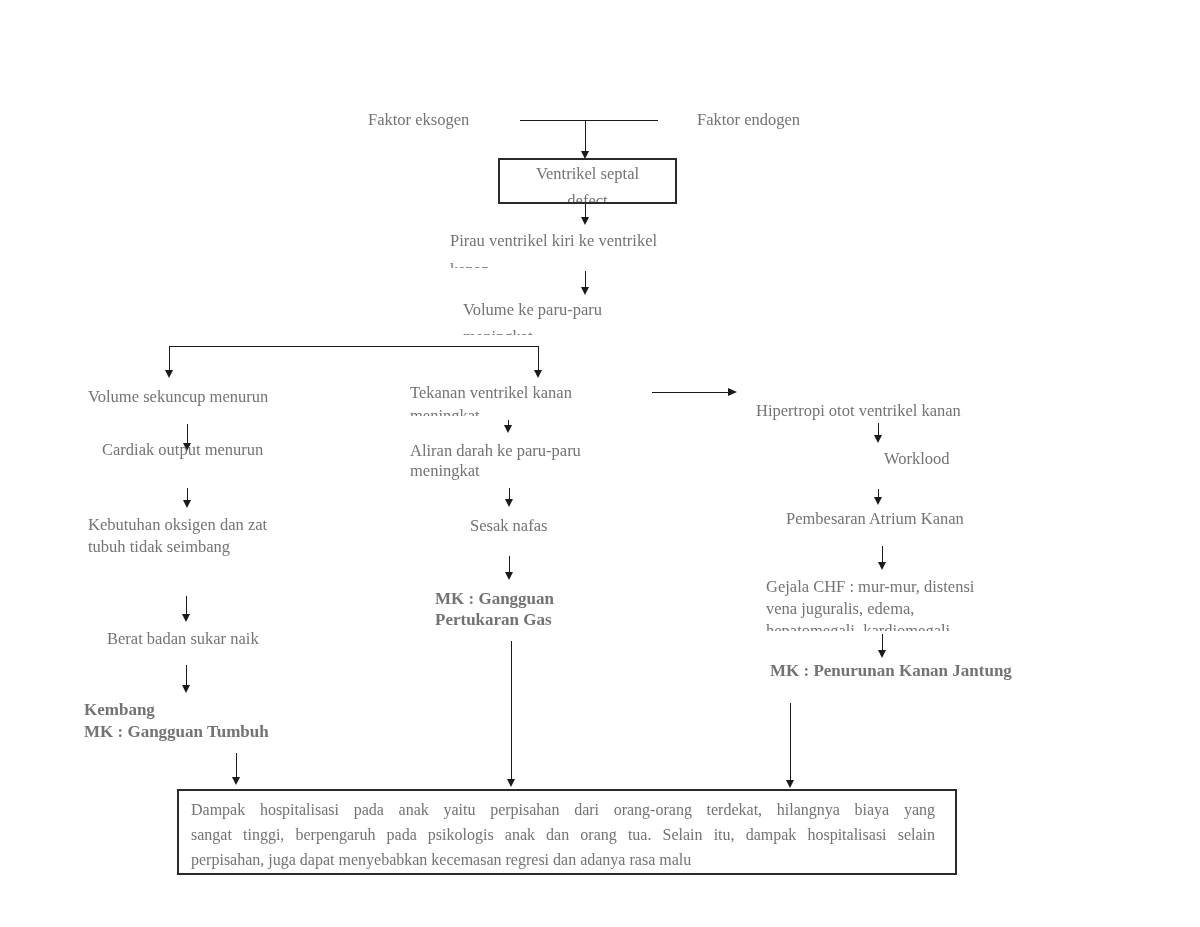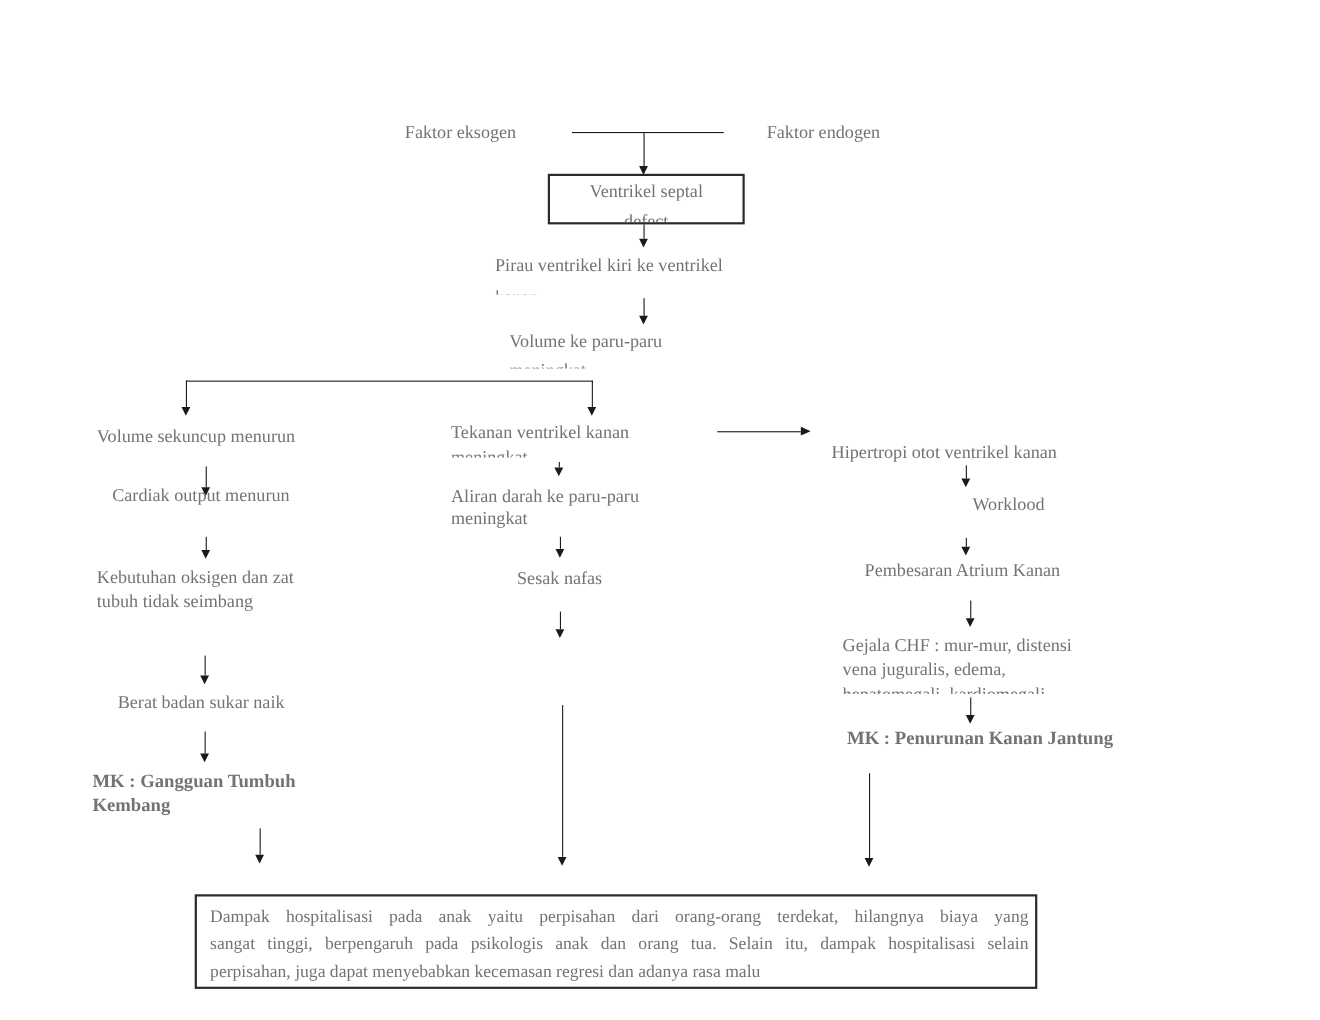--- a/index.html
+++ b/index.html
@@ -31,21 +31,21 @@
   }
   
   .vsdbox{
     position:absolute;left:498px;top:158px;width:175px;height:42px;
     border:2px solid #2a2a2a;overflow:hidden;text-align:center;
     font-size:16.5px;line-height:27px;
   }
   
   .bigbox{
     position:absolute;left:177px;top:789px;width:744px;height:70px;
-    border:2px solid #2a2a2a;padding:6px 6px 6px 12px;overflow:hidden;margin-top:24px;
+    border:2px solid #2a2a2a;padding:6px 20px 6px 12px;overflow:hidden;
   }
   .jline{font-size:16px;line-height:25px;text-align:justify;white-space:normal;}
   .jfull{text-align-last:justify;}
 </style>
 </head>
 <body>
 
 <div id="canvas">
 
   <div class="hline" style="left:520px;top:120px;width:138px;"></div>
@@ -84,40 +84,44 @@
   <div class="txt" style="left:88px;top:514px;width:205px;height:68px;line-height:22px;">
     <div>Kebutuhan oksigen dan zat</div>
     <div>tubuh tidak seimbang</div>
   </div>
   <div class="varrow" style="left:186px;top:596px;height:18px;"></div>
 
   <div class="lbl" style="left:107px;top:629px;">Berat badan sukar naik</div>
   <div class="varrow" style="left:186px;top:665px;height:20px;"></div>
 
   <div class="txt bold" style="left:84px;top:699px;width:212px;height:46px;line-height:22px;">
+    <div>Kembang</div>
     <div>MK : Gangguan Tumbuh</div>
-    <div>Kembang</div>
   </div>
   <div class="varrow" style="left:236px;top:753px;height:24px;"></div>
 
   <div class="txt" style="left:410px;top:381px;width:200px;height:35px;line-height:23px;">
     <div>Tekanan ventrikel kanan</div>
     <div>meningkat</div>
   </div>
   <div class="varrow" style="left:508px;top:420px;height:5px;"></div>
 
   <div class="txt" style="left:410px;top:441px;width:200px;height:42px;line-height:20px;">
     <div>Aliran darah ke paru-paru</div>
     <div>meningkat</div>
   </div>
   <div class="varrow" style="left:509px;top:488px;height:11px;"></div>
 
   <div class="lbl" style="left:470px;top:516px;">Sesak nafas</div>
   <div class="varrow" style="left:509px;top:556px;height:16px;"></div>
 
+  <div class="txt bold" style="left:435px;top:588px;width:150px;height:44px;line-height:21px;">
+    <div>MK : Gangguan</div>
+    <div>Pertukaran Gas</div>
+  </div>
   <div class="varrow" style="left:511px;top:641px;height:138px;"></div>
 
   <div class="harrow" style="left:652px;top:392px;width:76px;"></div>
 
   <div class="lbl" style="left:756px;top:381px;margin-top:20px;">Hipertropi otot ventrikel kanan</div>
   <div class="varrow" style="left:878px;top:423px;height:12px;"></div>
 
   <div class="lbl" style="left:884px;top:449px;">Worklood</div>
   <div class="varrow" style="left:878px;top:489px;height:8px;"></div>
 

